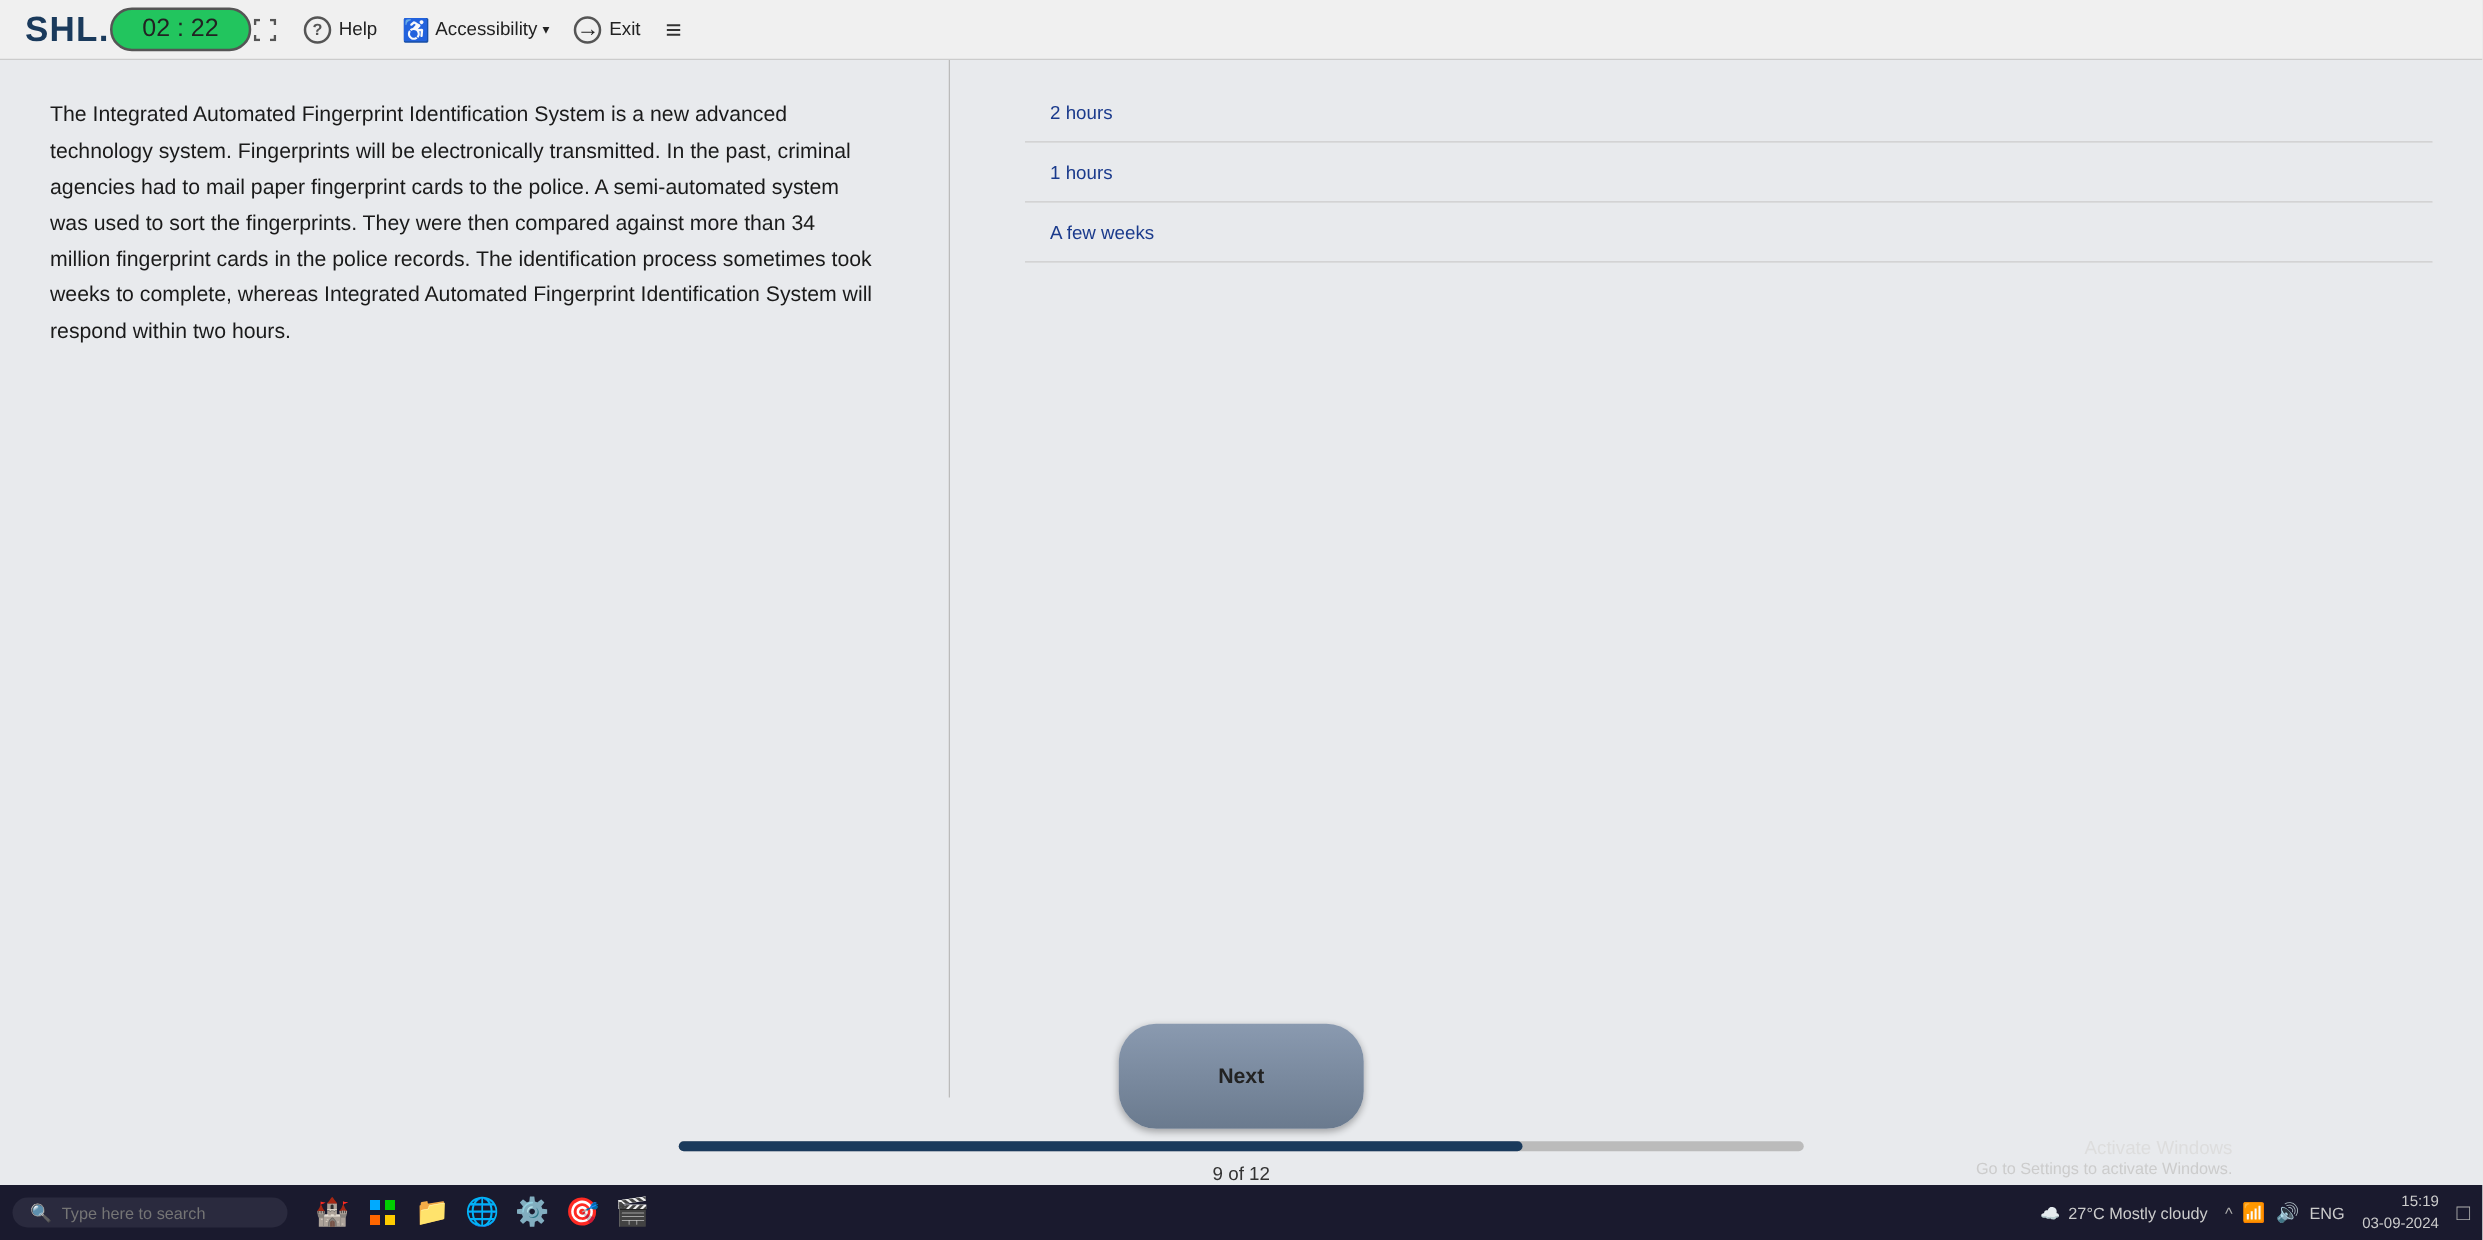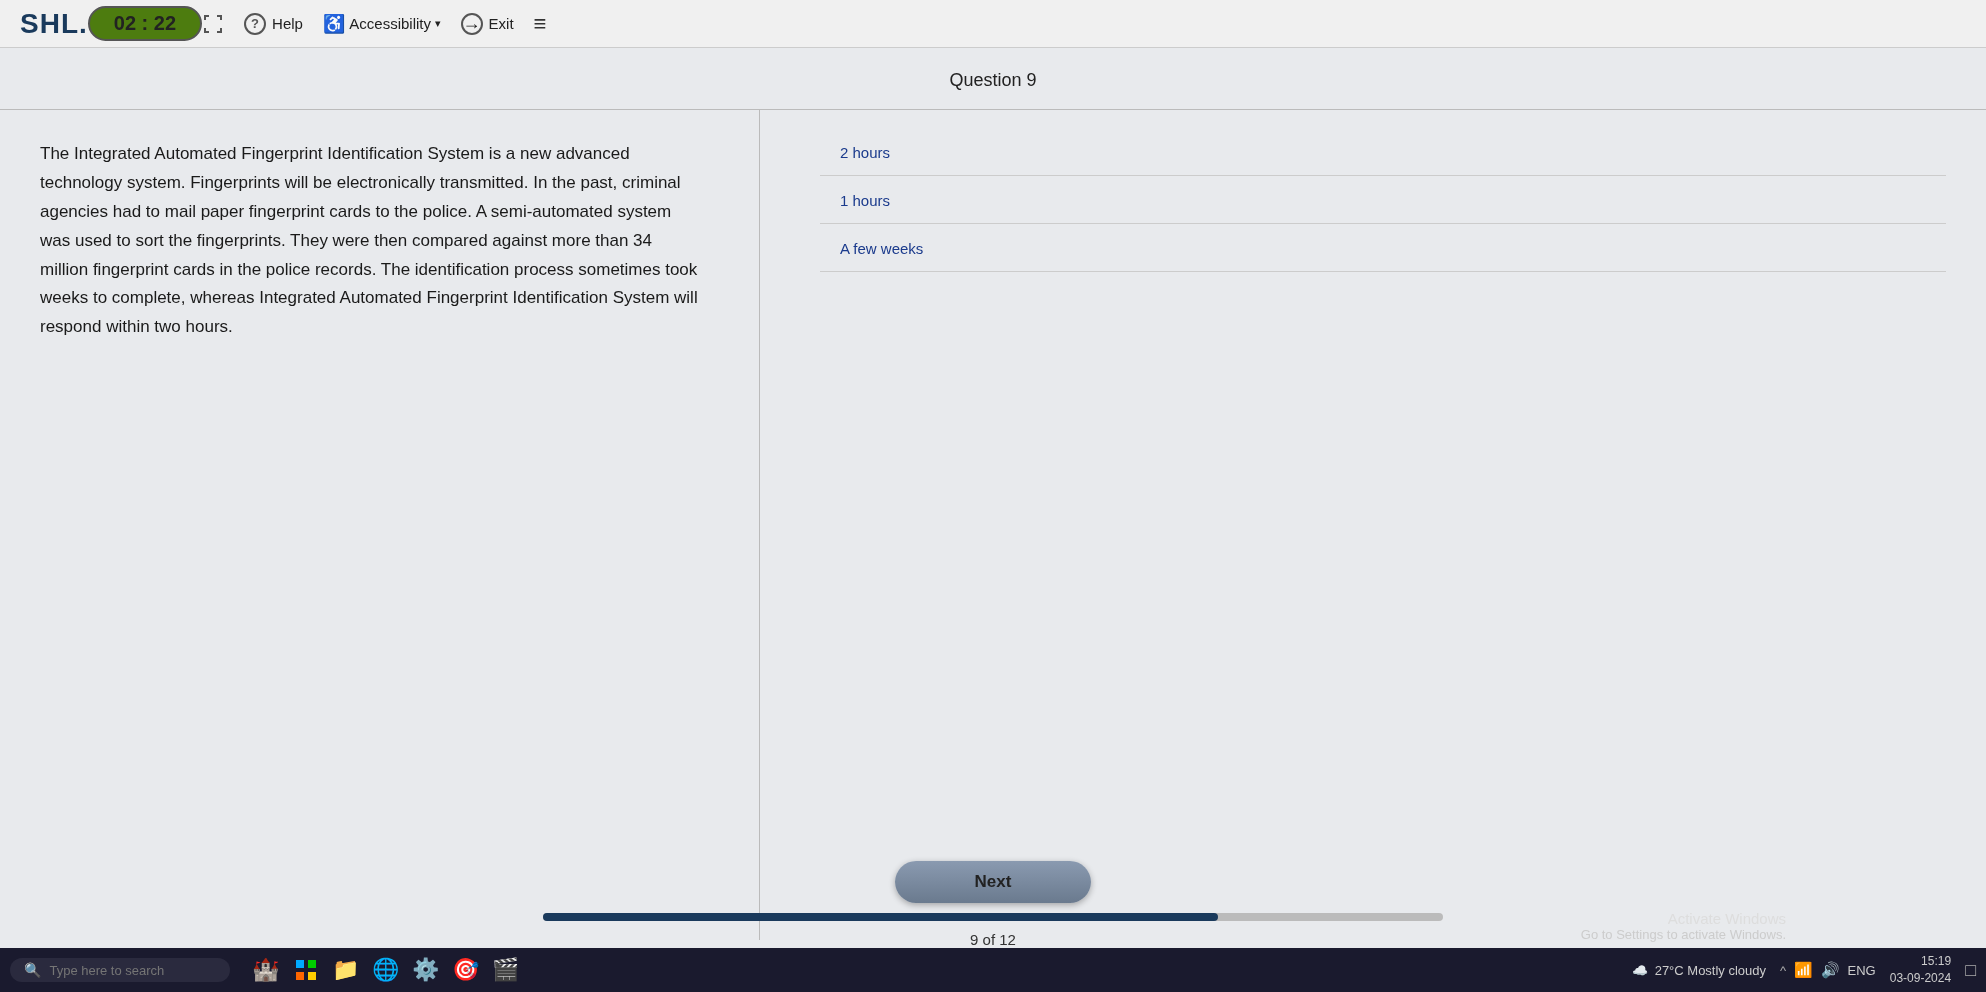--- a/index.html
+++ b/index.html
@@ -26,23 +26,23 @@
       font-size: 28px;
       font-weight: bold;
       color: #1a3a5c;
       letter-spacing: 1px;
     }
     .header-timer {
       border: 2px solid #555;
       border-radius: 20px;
       padding: 4px 24px;
       font-size: 20px;
-      font-weight: bold;
+      font-weight: normal;
       color: #222;
-      background: #4d7c0f;
+      background: #22c55e;
     }
     .header-right {
       display: flex;
       align-items: center;
       gap: 20px;
     }
     .header-btn {
       display: flex;
       align-items: center;
       gap: 6px;
@@ -163,21 +163,21 @@
       right: 0;
       display: flex;
       flex-direction: column;
       align-items: center;
     }
 
     .next-btn {
       background: linear-gradient(180deg, #8a9ab0 0%, #6a7a8e 100%);
       border: none;
       border-radius: 30px;
-      padding: 11px 80px;
+      padding: 32px 80px;
       font-size: 17px;
       color: #222;
       font-weight: bold;
       cursor: pointer;
       margin-bottom: 10px;
       font-family: Arial, sans-serif;
       box-shadow: 0 2px 6px rgba(0,0,0,0.3);
     }
 
     .progress-bar-container {
@@ -328,23 +328,20 @@
       <span style="font-size:18px; border: 2px solid #555; border-radius:50%; width:22px;height:22px;display:flex;align-items:center;justify-content:center;">→</span>
       <span>Exit</span>
     </button>
 
     <span class="hamburger">≡</span>
   </div>
 </div>
 
 <div class="main-content">
 
-  <div class="question-header">
-    <span>Question 9</span>
-  </div>
 
   <div class="question-body">
 
     <div class="left-panel">
       <p>The Integrated Automated Fingerprint Identification System is a new advanced technology system. Fingerprints will be electronically transmitted. In the past, criminal agencies had to mail paper fingerprint cards to the police. A semi-automated system was used to sort the fingerprints. They were then compared against more than 34 million fingerprint cards in the police records. The identification process sometimes took weeks to complete, whereas Integrated Automated Fingerprint Identification System will respond within two hours.</p>
     </div>
 
     <div class="right-panel">
 
       <div class="answer-option">

